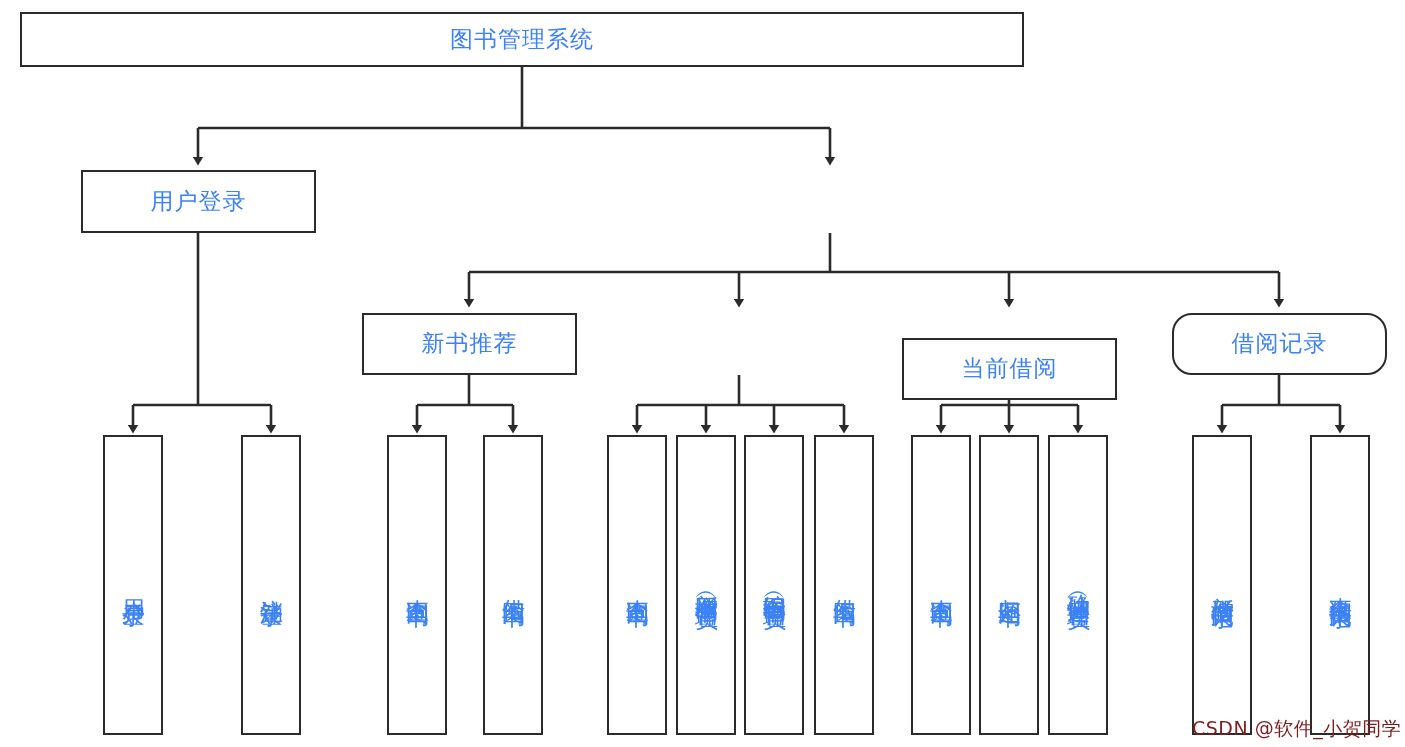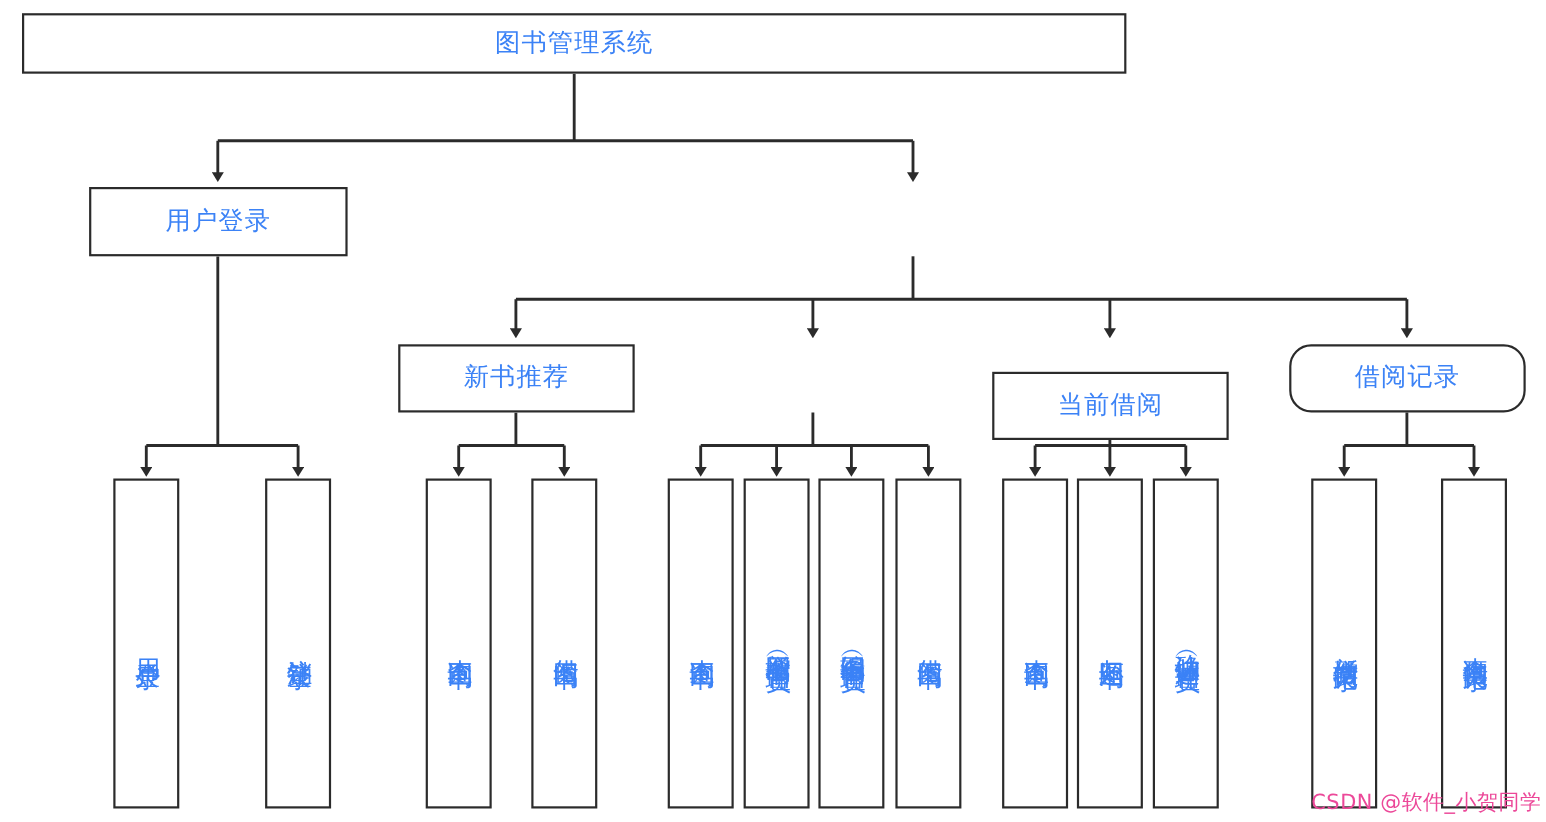--- a/index.html
+++ b/index.html
@@ -52,21 +52,21 @@
     padding: 6px 0;
     text-align: center;
   }
   .node.vertical .vtext {
     writing-mode: vertical-rl;
     text-orientation: upright;
     display: block;
   }
   .watermark {
     position: absolute;
-    color: #ec4899;
+    color: #7f1d1d;
     font-size: 19px;
     letter-spacing: 0.5px;
     white-space: nowrap;
     z-index: 3;
     user-select: none;
   }
 </style>
 </head>
 <body>
 

